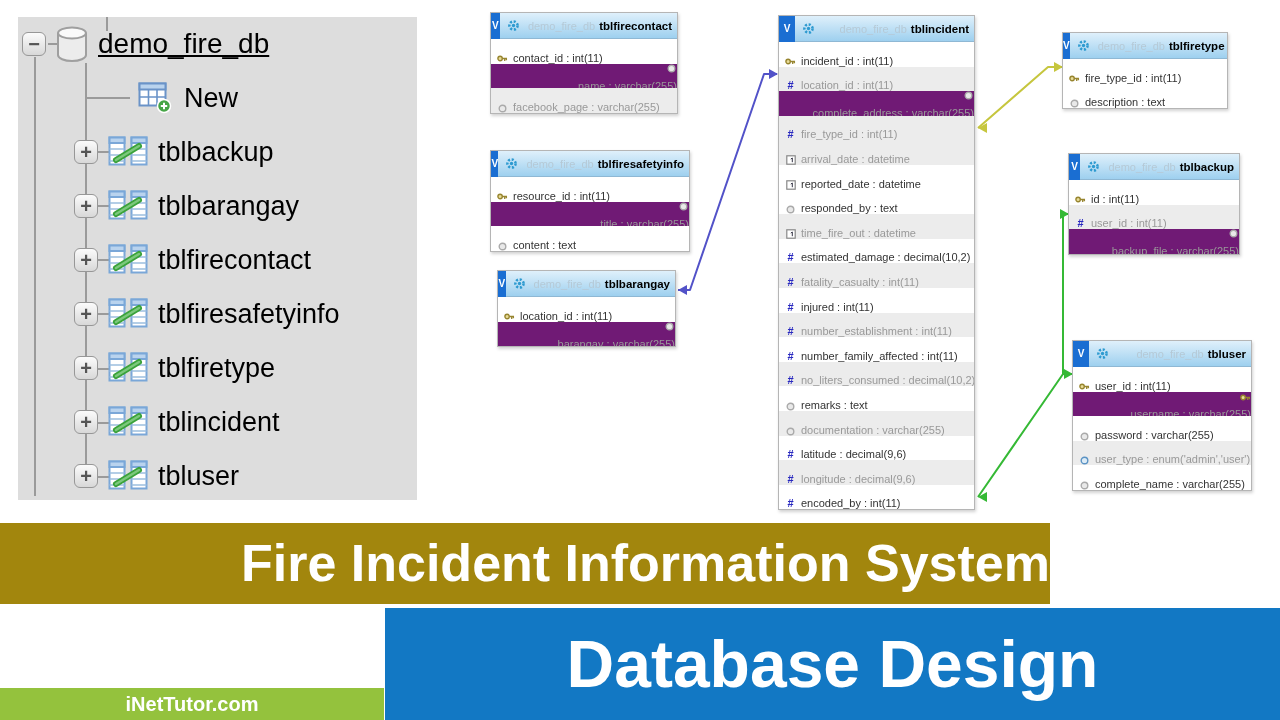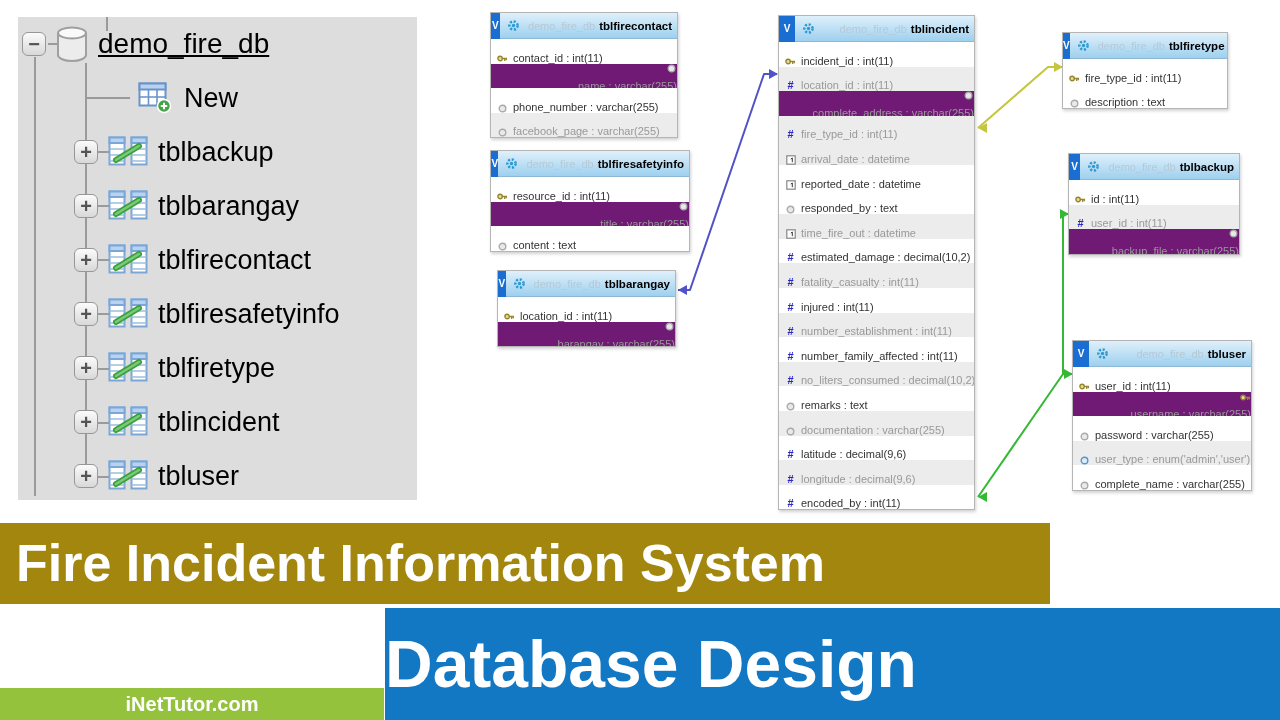--- a/index.html
+++ b/index.html
@@ -30,23 +30,23 @@
   .schema { font-size:11px; color:#b5c9d6; white-space:nowrap; }
   .tname { font-size:11.5px; font-weight:bold; color:#000; white-space:nowrap; }
   .trow { height:24.6px; display:flex; align-items:flex-end; gap:5px; padding-left:6px;
           font-size:11px; color:#333; white-space:nowrap; overflow:hidden; background:#fff; }
   .trow.tone-alt { background:#ececec; color:#999; }
   .trow.tone-pink { background:#701a75; color:#999;flex-direction:column; }
   .fic { display:inline-flex; width:11px; justify-content:center; flex:0 0 11px; }
   .fic.num { color:#2929c0; font-weight:bold; font-size:11px; }
 
   
-  .band { position:absolute; color:#fff; font-weight:bold; }
+  .band { position:absolute; color:#fff; font-weight:bold;text-align:right; }
   #band-title    { left:0; top:523px; width:1050px; height:81px; font-size:52px; line-height:81px; padding-left:16px; }
-  #band-subtitle { left:385px; top:608px; width:895px; height:112px; font-size:66px; line-height:112px; text-align:left; }
+  #band-subtitle { left:385px; top:608px; width:895px; height:112px; font-size:66px; line-height:112px; text-align:center; }
   #band-watermark{ left:0; top:688px; width:384px; height:36px; font-size:20px; line-height:32px; text-align:center; }
 </style>
 </head>
 <body>
 
 <div id="stage">
 
   <div id="tree-panel">
     <svg id="tree-lines" width="399" height="483">
       <g stroke="#9a9a9a" stroke-width="2" fill="none">
@@ -274,28 +274,20 @@
             <span>contact_id : int(11)</span>
           </div>
           <div class="trow tone-pink">
             <span class="fic">
               <svg width="9" height="9" viewBox="0 0 9 9">
                 <circle cx="4.5" cy="4.5" r="3.3" fill="#e9e9e9" stroke="#aaaaaa" stroke-width="1.4"></circle>
               </svg>
             </span>
             <span>name : varchar(255)</span>
           </div>
-          <div class="trow tone-plain">
-            <span class="fic">
-              <svg width="9" height="9" viewBox="0 0 9 9">
-                <circle cx="4.5" cy="4.5" r="3.3" fill="#e9e9e9" stroke="#aaaaaa" stroke-width="1.4"></circle>
-              </svg>
-            </span>
-            <span>phone_number : varchar(255)</span>
-          </div>
           <div class="trow tone-alt">
             <span class="fic">
               <svg width="9" height="9" viewBox="0 0 9 9">
                 <circle cx="4.5" cy="4.5" r="3.3" fill="#e9e9e9" stroke="#aaaaaa" stroke-width="1.4"></circle>
               </svg>
             </span>
             <span>facebook_page : varchar(255)</span>
           </div>
         </div>
       </div>

